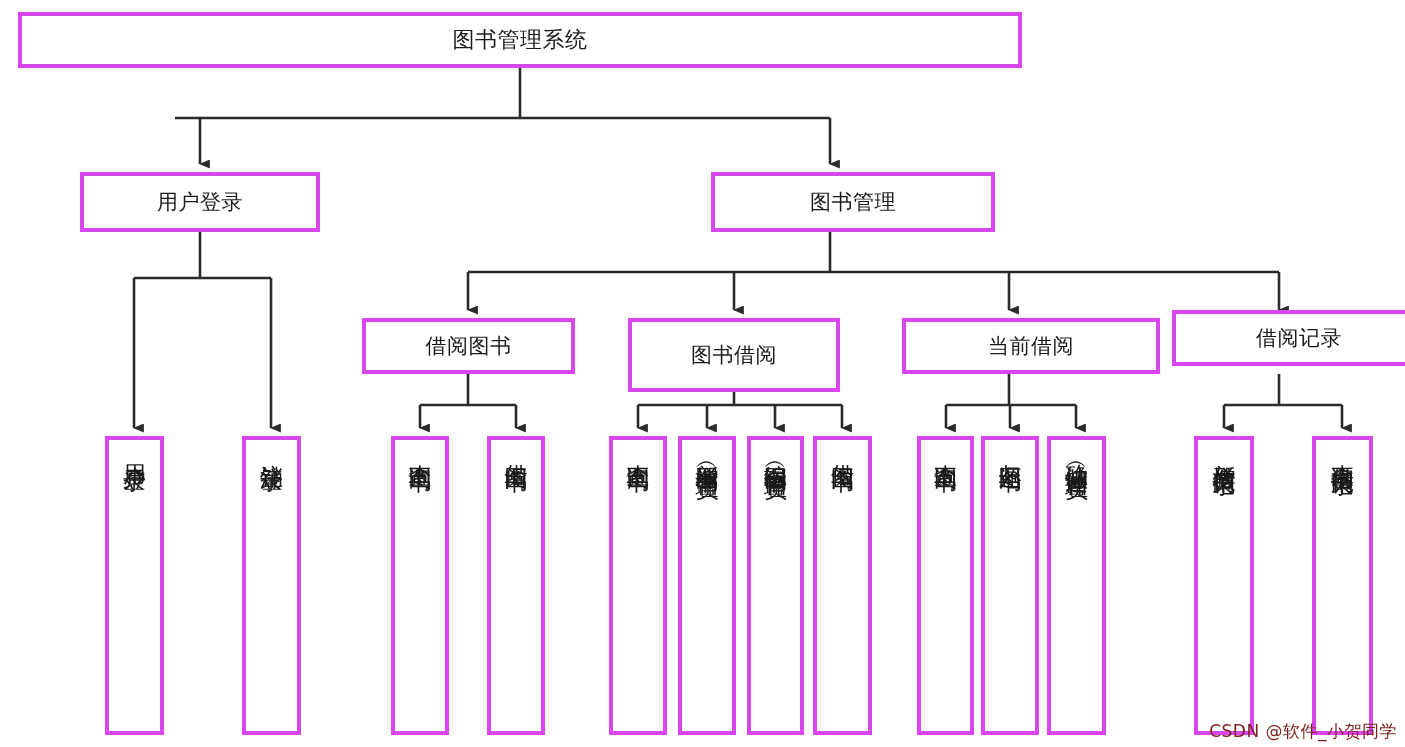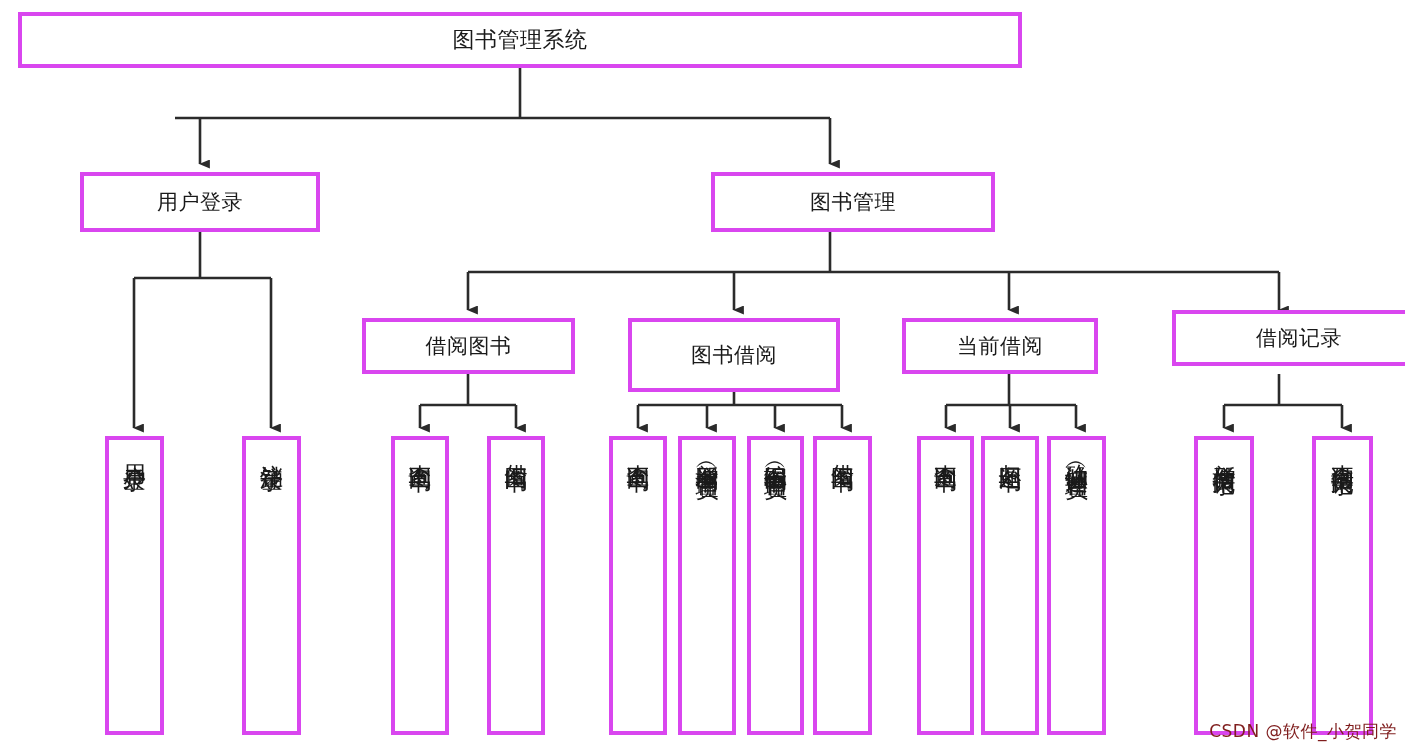--- a/index.html
+++ b/index.html
@@ -149,21 +149,21 @@
   <div class="node horiz" style="left:711px; top:172px; width:284px; height:60px;">
     <span class="node-label">图书管理</span>
   </div>
 
   <div class="node horiz" style="left:362px; top:318px; width:213px; height:56px;">
     <span class="node-label">借阅图书</span>
   </div>
   <div class="node horiz" style="left:628px; top:318px; width:212px; height:74px;">
     <span class="node-label">图书借阅</span>
   </div>
-  <div class="node horiz" style="left:902px; top:318px; width:196px; height:56px;">
+  <div class="node horiz" style="left:902px; top:318px; width:258px; height:56px;">
     <span class="node-label">当前借阅</span>
   </div>
   <div class="node horiz" style="left:1172px; top:310px; width:243px; height:56px;padding-left:11px;">
     <span class="node-label">借阅记录</span>
   </div>
 
   <div class="node leaf" style="left:105px; top:436px; width:59px; height:299px;">
     <span class="node-label">用户登录</span>
   </div>
   <div class="node leaf" style="left:242px; top:436px; width:59px; height:299px;">

